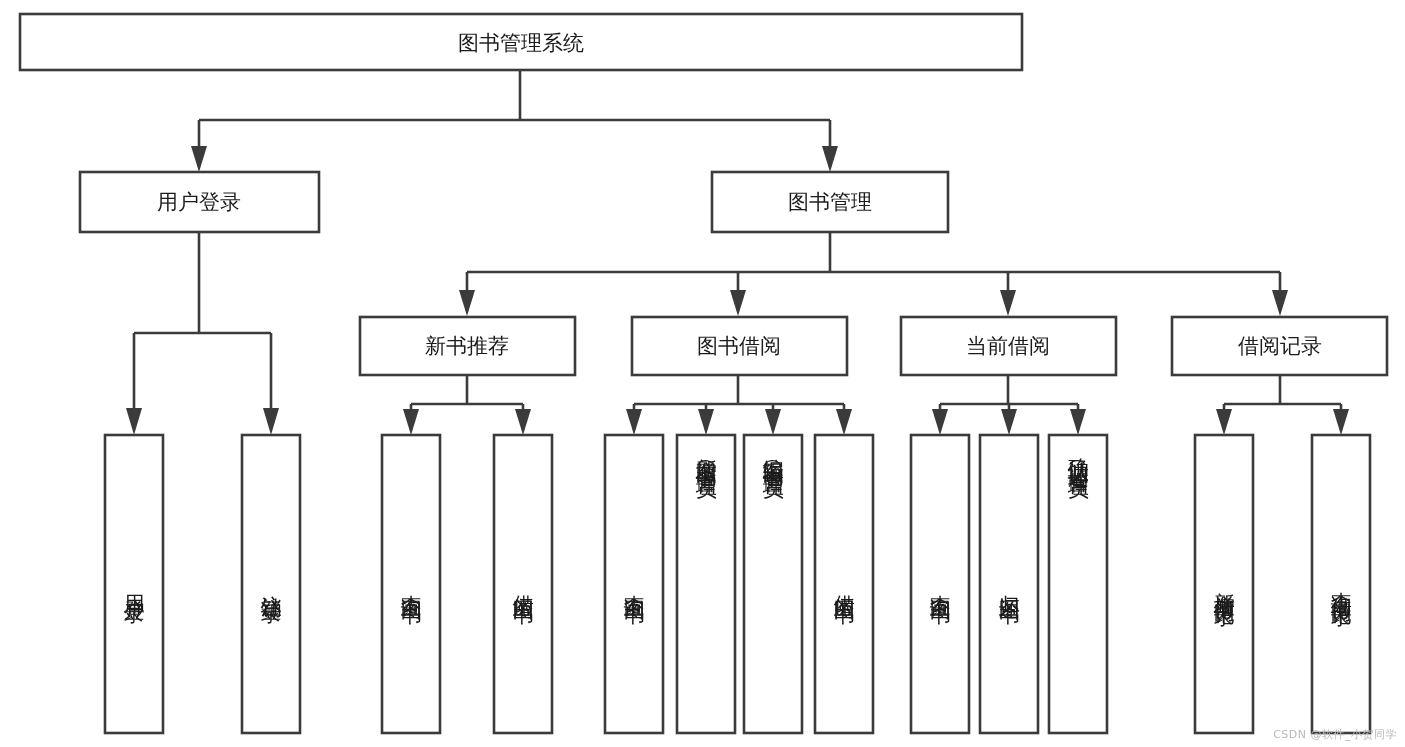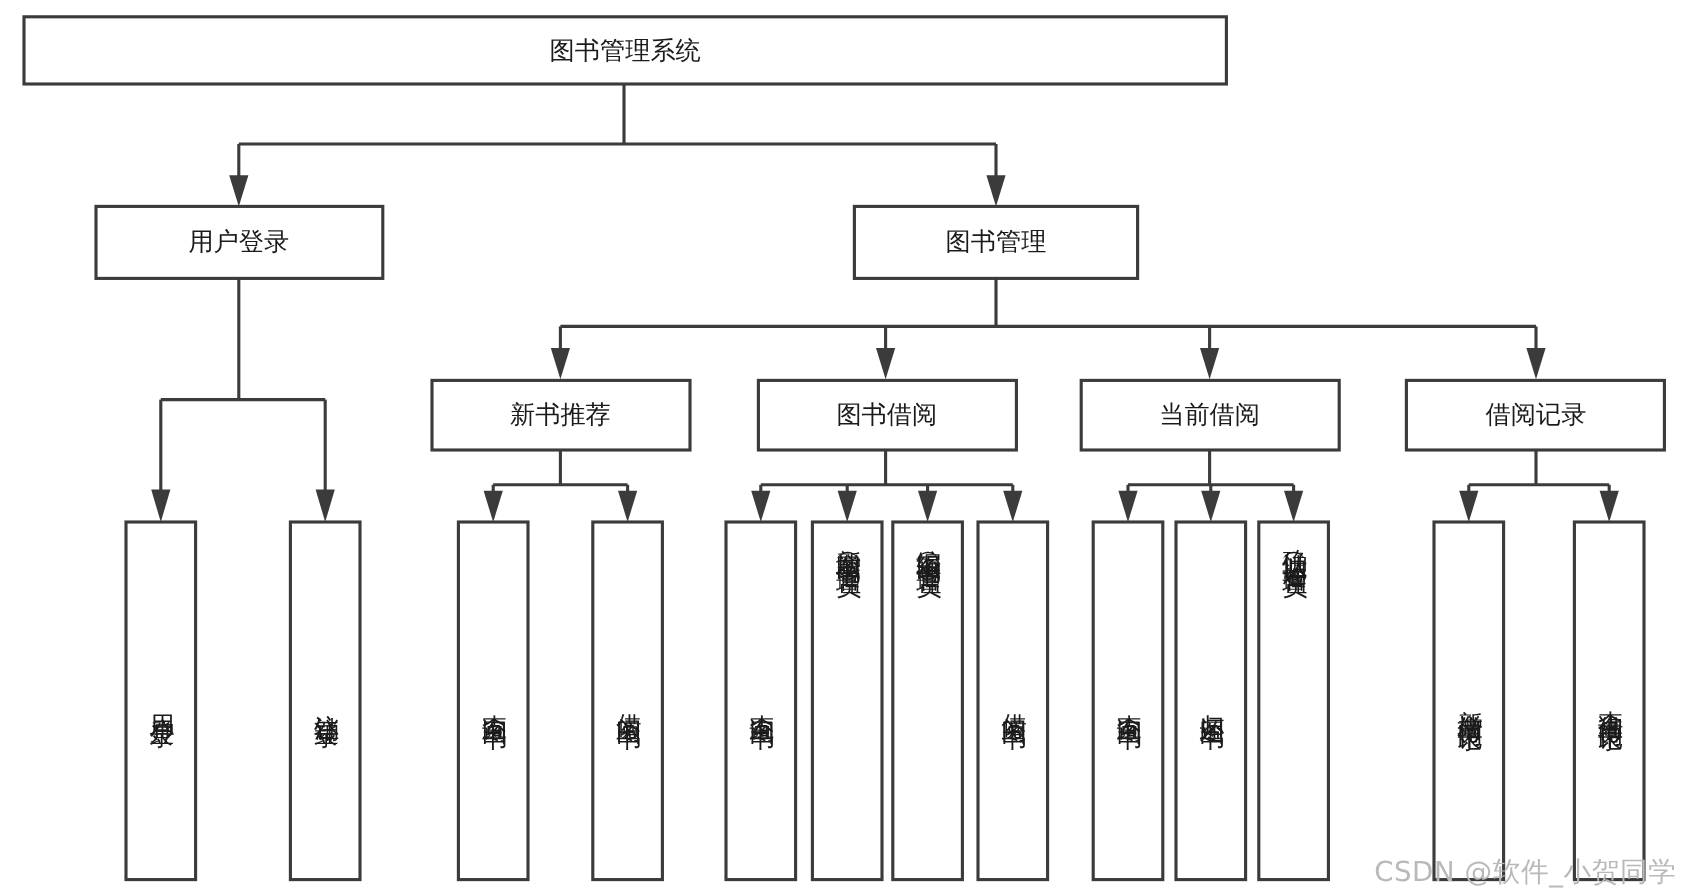--- a/index.html
+++ b/index.html
@@ -64,21 +64,21 @@
     color: #1b1b1b;
     letter-spacing: 3px;
     white-space: nowrap;
     text-align: center;
   }
   .watermark {
     position: absolute;
     right: 8px;
     bottom: 5px;
     font-family: "DejaVu Sans", sans-serif;
-    font-size: 23px;
+    font-size: 11px;
     color: #b9b9b9;
     letter-spacing: 0.5px;
     white-space: nowrap;
   }
 </style>
 </head>
 <body>
 
 <div id="diagram-root">
 

